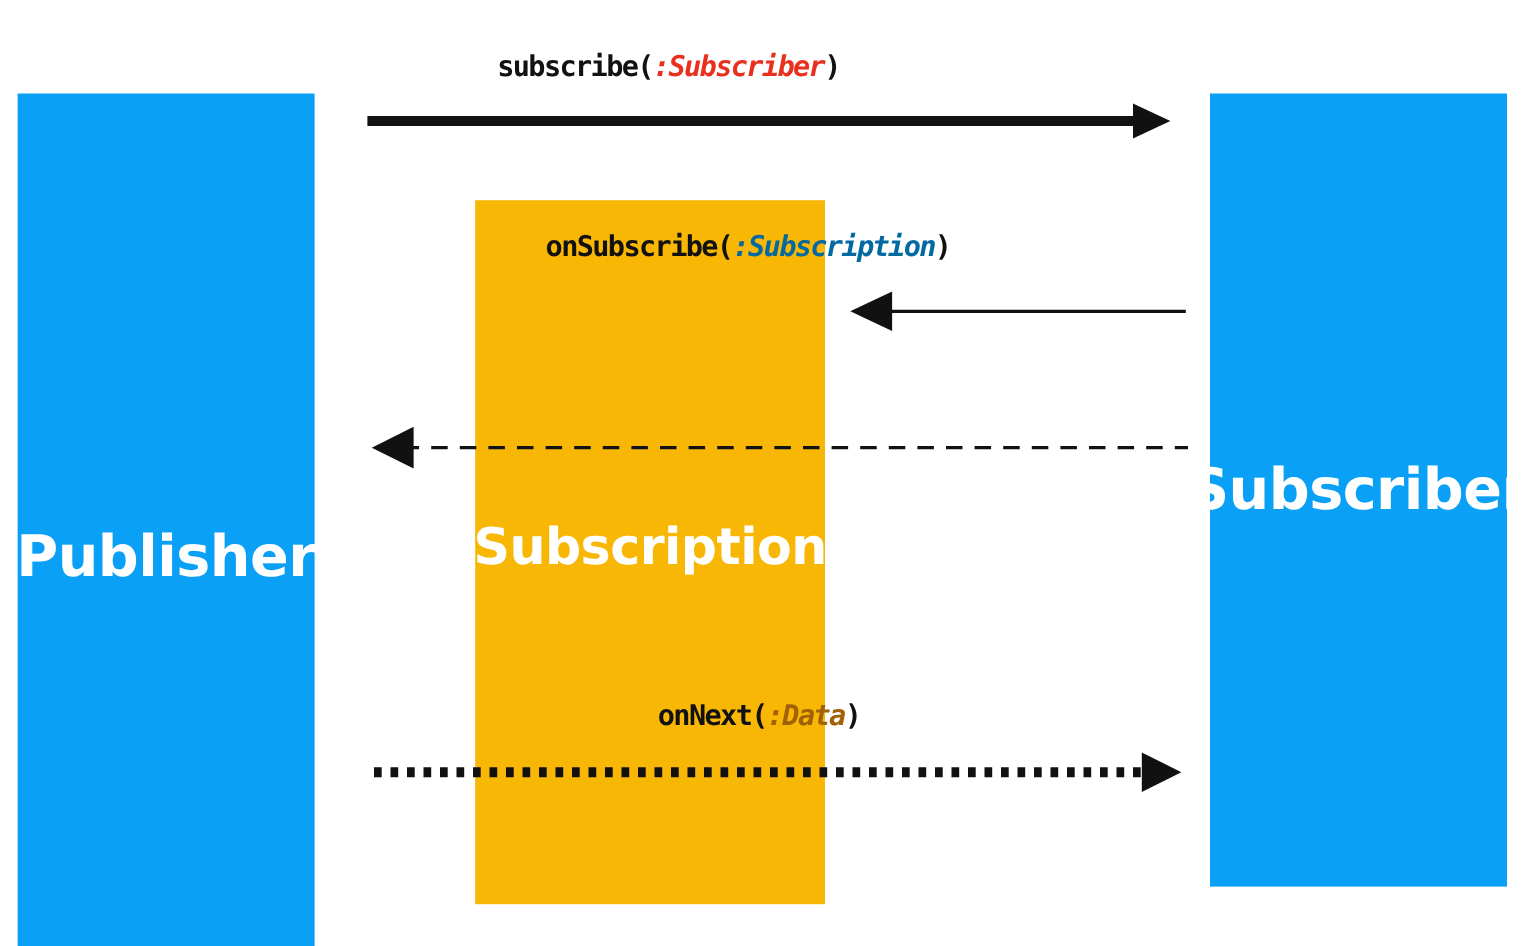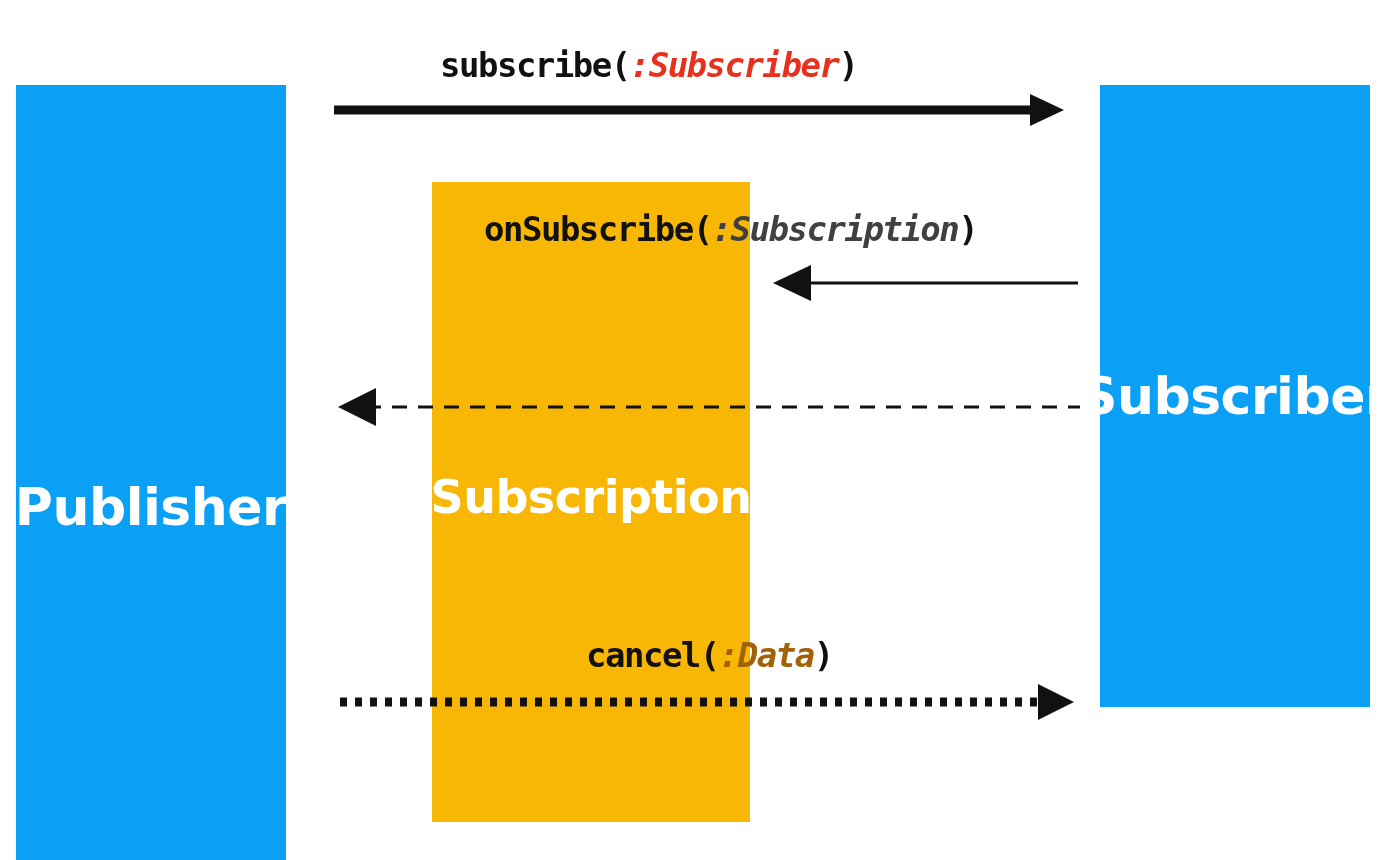--- a/index.html
+++ b/index.html
@@ -39,21 +39,21 @@
     left: 16px;
     top: 85px;
     width: 270px;
     height: 843px;
     background: var(--blue, #0aa0f5);
   }
   #subscriber-box {
     left: 1100px;
     top: 85px;
     width: 270px;
-    height: 622px;
+    height: 721px;
     background: var(--blue, #0aa0f5);
   }
   #subscription-box {
     left: 432px;
     top: 182px;
     width: 318px;
     height: 640px;
     background: var(--amber, #f8b705);
     align-items: flex-start;
     justify-content: center;
@@ -62,25 +62,26 @@
   }
   #subscription-box .box-label {
     font-size: 46px;
   }
 
   
   .msg-label {
     position: absolute;
     font-family: "DejaVu Sans Mono", monospace;
     font-weight: bold;
-    font-size: 34px;
+    font-size: 26px;
     color: #111111;
     white-space: nowrap;
     line-height: 1;
     letter-spacing: -1.5px;
+    margin-left: 12px;
   }
   .msg-label .arg {
     color: #e8301c;
     font-style: italic;
   }
 
   #label-subscribe      { left: 440px; top: 48px; }
   #label-onsubscribe    { left: 484px; top: 212px; }
   #label-request        { left: 514px; top: 348px; }
   #label-onnext         { left: 586px; top: 638px; }
@@ -121,40 +122,40 @@
   </div>
 
   <div class="connector" id="arrow-subscribe">
     <svg width="740" height="40" viewBox="0 0 740 40">
       <line x1="4" y1="18" x2="705" y2="18" stroke="#111111" stroke-width="9" stroke-linecap="butt"></line>
       <polygon points="700,2 734,18 700,34" fill="#111111"></polygon>
     </svg>
   </div>
 
   <div class="msg-label" id="label-onsubscribe">
-    <span>onSubscribe(</span><span class="arg" style="color: #404040;">:Subscription</span><span>)</span>
+    <span>onSubscribe(</span><span class="arg" style="color: #0369a1;">:Subscription</span><span>)</span>
   </div>
 
   <div class="connector" id="arrow-onsubscribe">
     <svg width="315" height="40" viewBox="0 0 315 40">
       <line x1="34" y1="18" x2="313" y2="18" stroke="#111111" stroke-width="3"></line>
       <polygon points="8,18 46,0 46,36" fill="#111111"></polygon>
     </svg>
   </div>
 
 
   <div class="connector" id="arrow-request">
     <svg width="750" height="40" viewBox="0 0 750 40">
       <line x1="34" y1="18" x2="748" y2="18" stroke="#111111" stroke-width="3" stroke-dasharray="15 11"></line>
       <polygon points="6,18 44,-1 44,37" fill="#111111"></polygon>
     </svg>
   </div>
 
   <div class="msg-label" id="label-onnext">
-    <span>cancel(</span><span class="arg" style="color: #a16207;">:Data</span><span>)</span>
+    <span>onNext(</span><span class="arg" style="color: #a16207;">:Data</span><span>)</span>
   </div>
 
   <div class="connector" id="arrow-onnext">
     <svg width="748" height="40" viewBox="0 0 748 40">
       <line x1="10" y1="18" x2="712" y2="18" stroke="#111111" stroke-width="9" stroke-dasharray="7 8"></line>
       <polygon points="708,0 744,18 708,36" fill="#111111"></polygon>
     </svg>
   </div>
 
 

